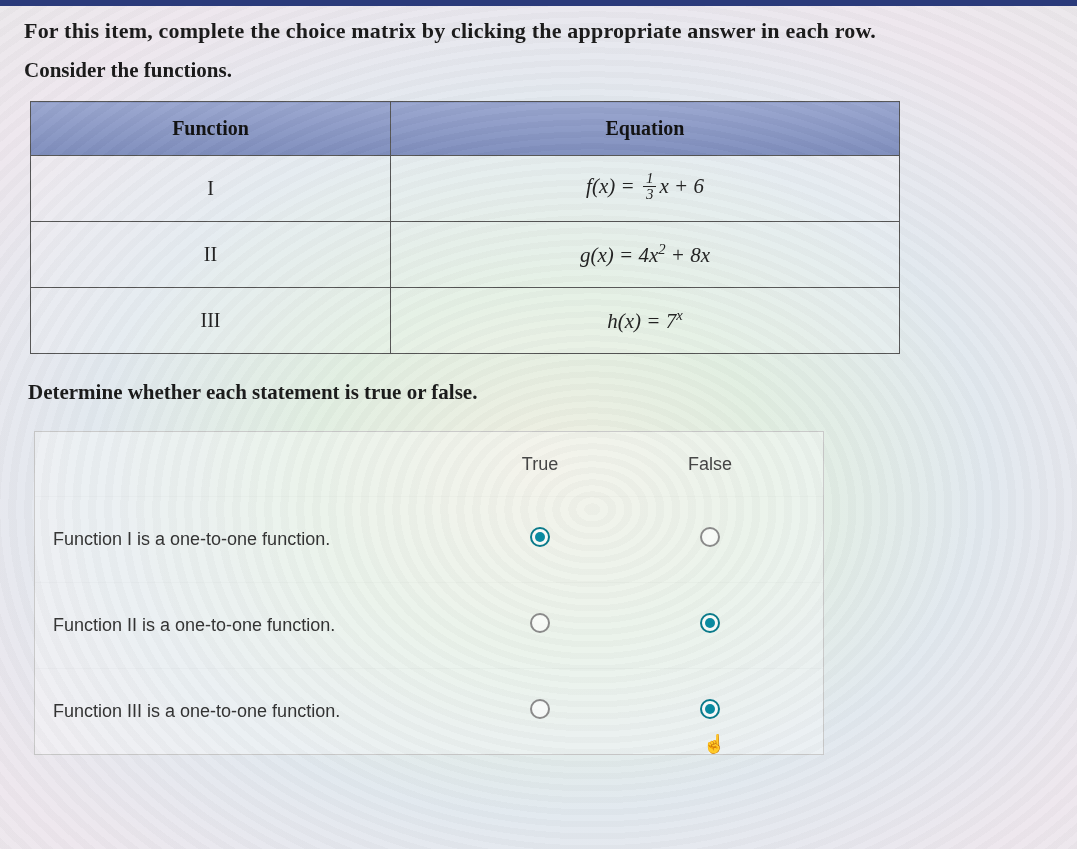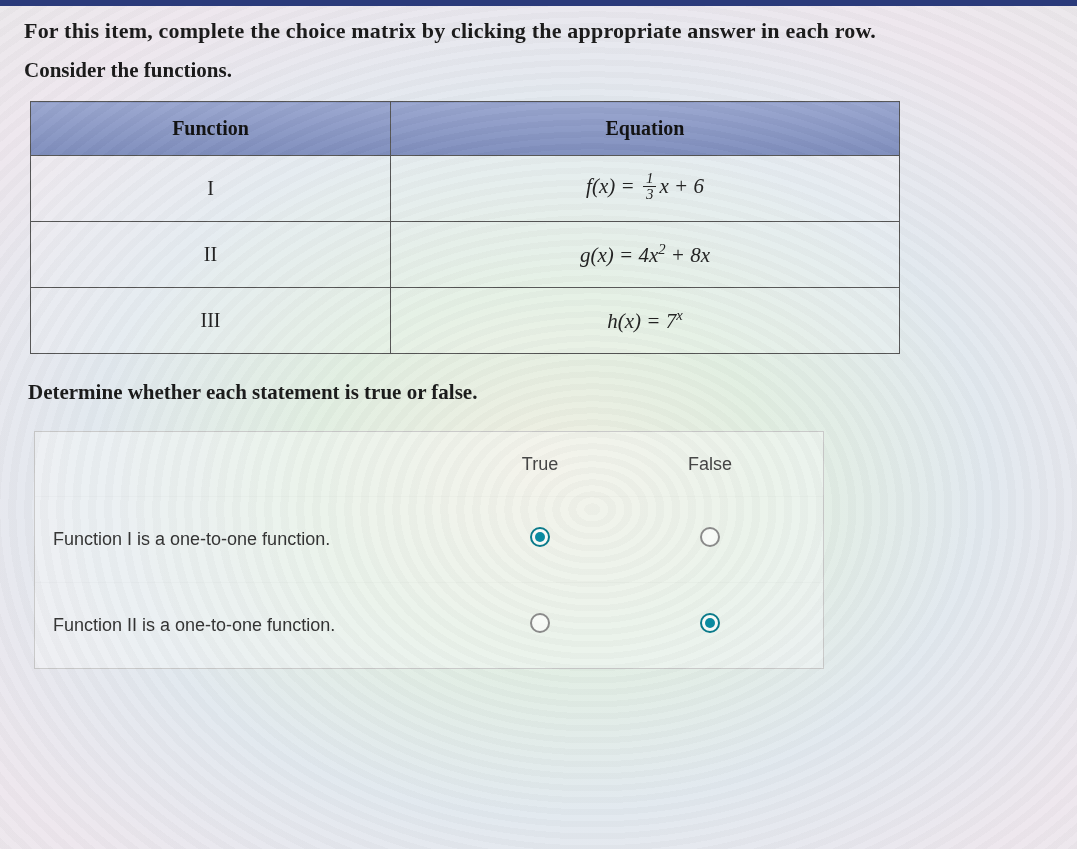--- a/index.html
+++ b/index.html
@@ -220,15 +220,23 @@
       <div class="mrow">
         <div class="stmt">Function I is a one-to-one function.</div>
         <div class="col"><span class="radio sel"></span></div>
         <div class="col"><span class="radio"></span></div>
       </div>
       <div class="mrow">
         <div class="stmt">Function II is a one-to-one function.</div>
         <div class="col"><span class="radio"></span></div>
         <div class="col"><span class="radio sel"></span></div>
       </div>
+      <div class="mrow" style="position:relative;">
+        <div class="stmt">Function III is a one-to-one function.</div>
+        <div class="col"><span class="radio"></span></div>
+        <div class="col" style="position:relative;">
+          <span class="radio sel"></span>
+          <span class="cursor-hand" style="left:78px; top:34px;">☝</span>
+        </div>
+      </div>
     </div>
   </div>
 </div>
 
 </body></html>

